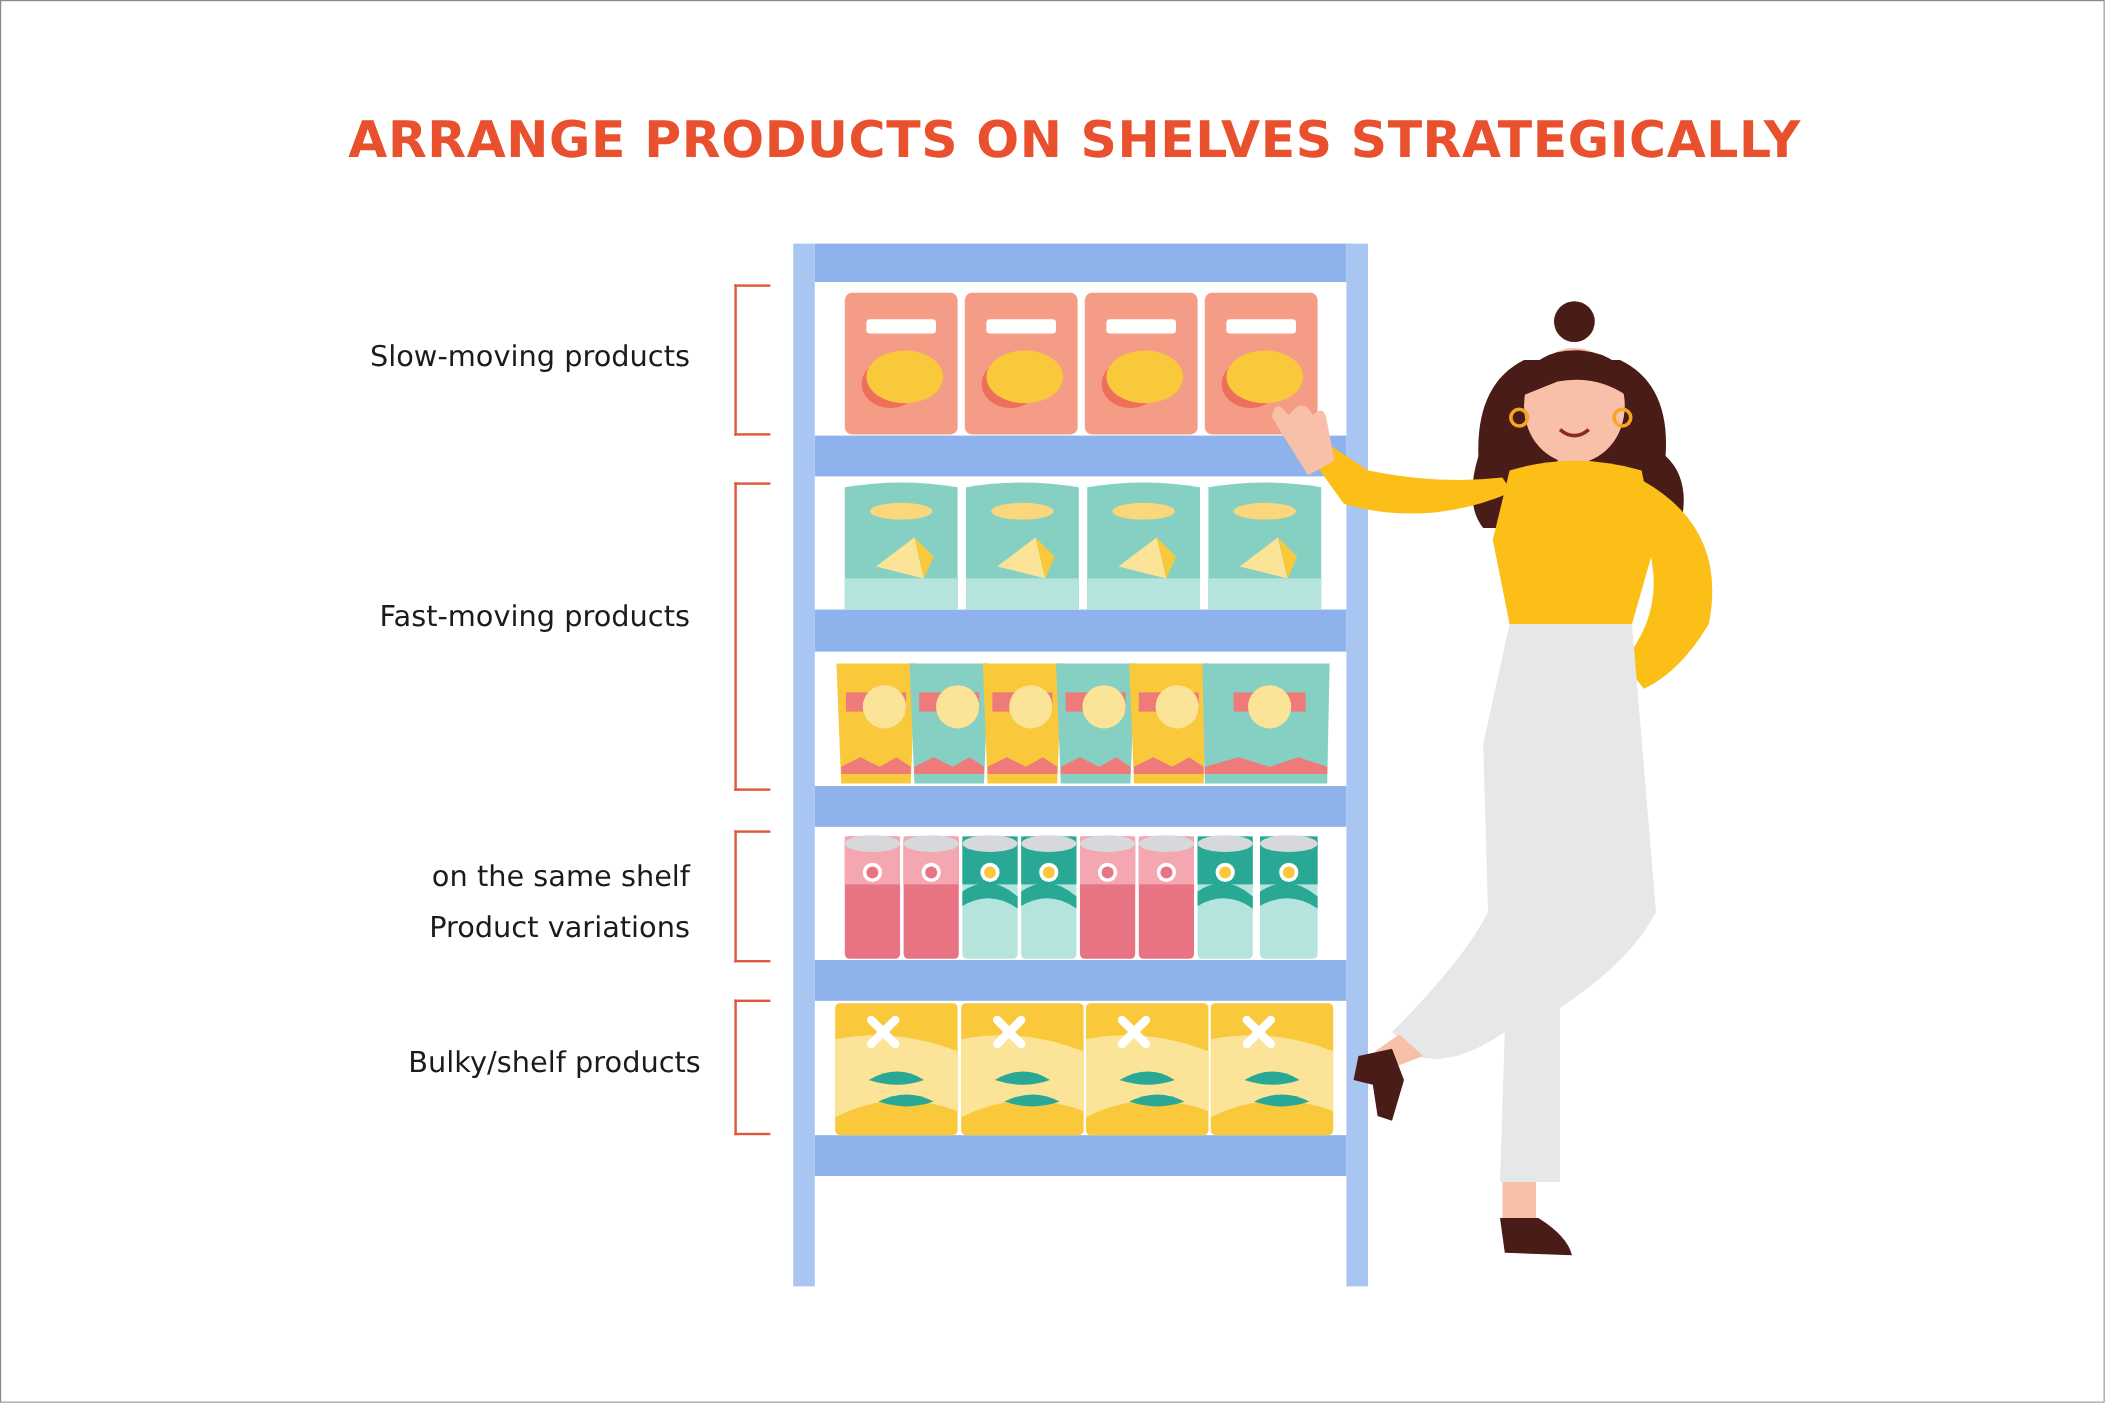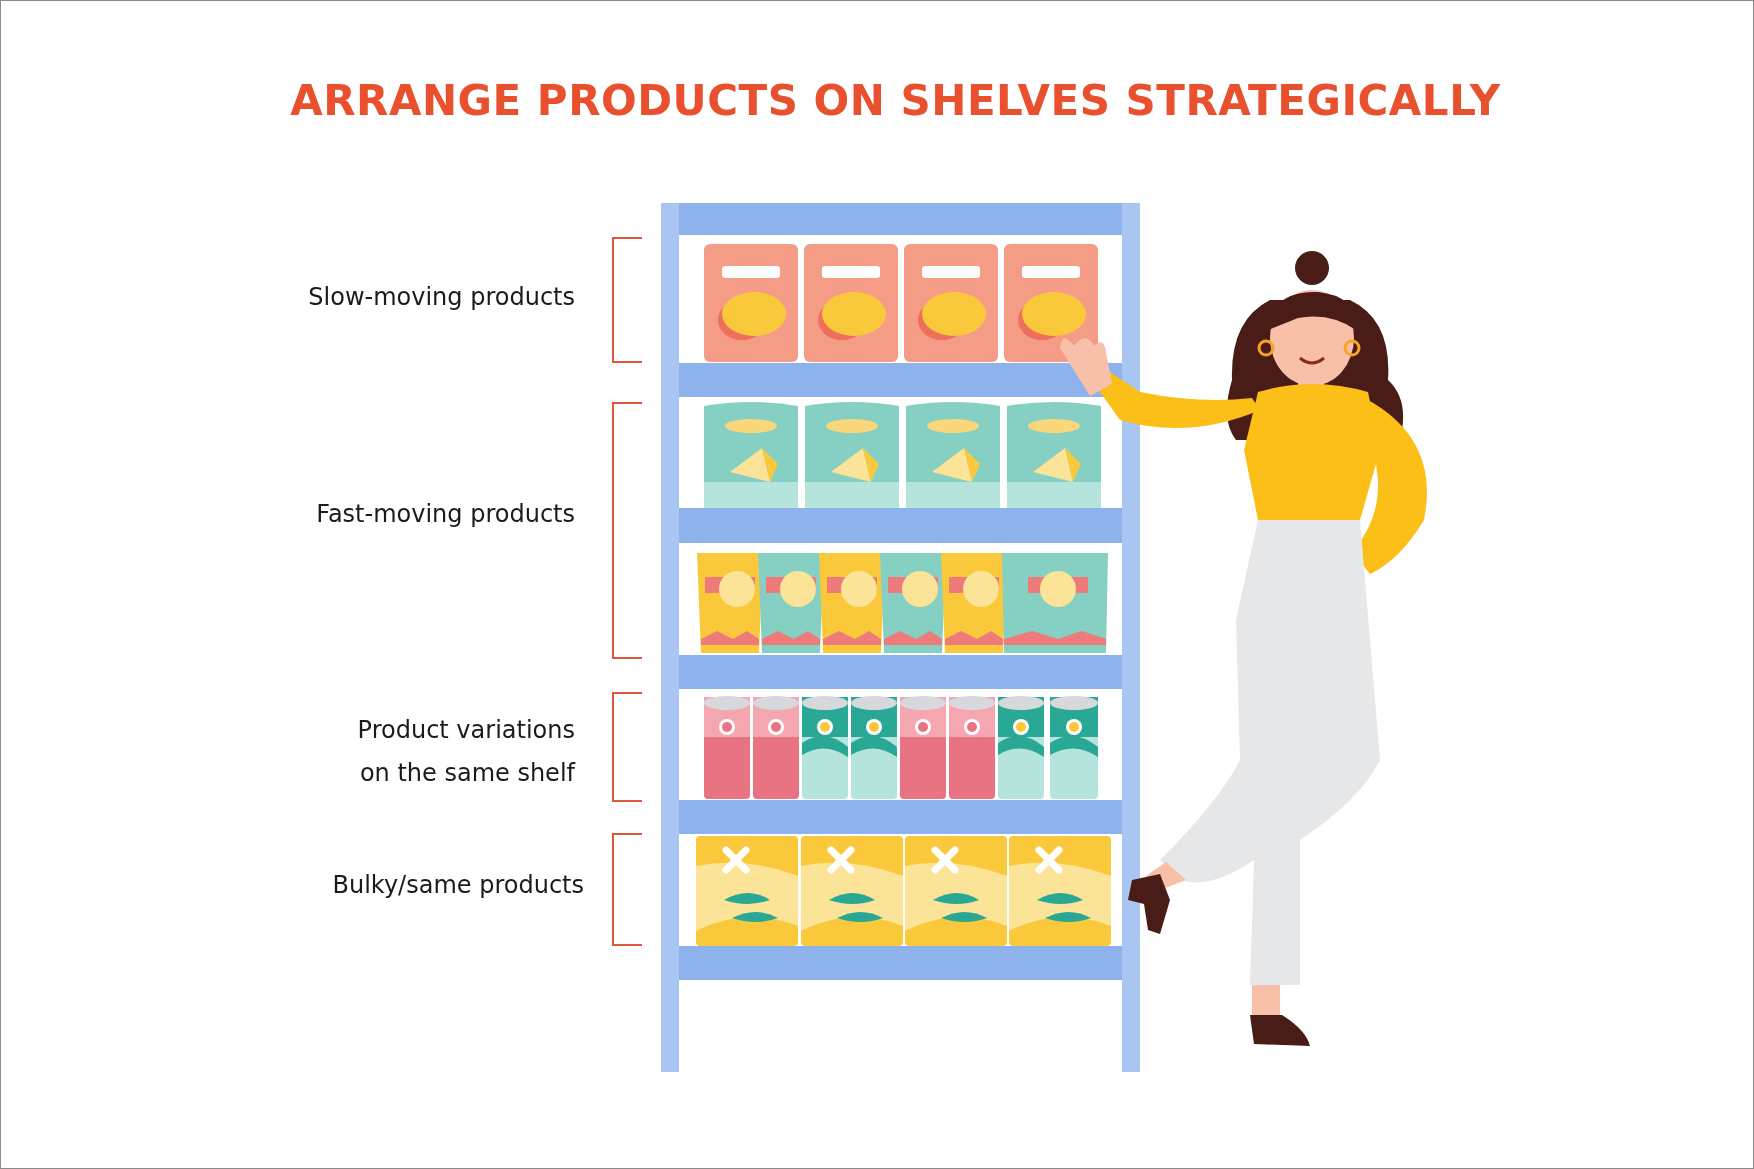--- a/index.html
+++ b/index.html
@@ -1,42 +1,42 @@
 <!DOCTYPE html>
 <html><head>
 <meta charset="utf-8">
 <style>
   html, body { margin: 0; padding: 0; background: #ffffff; }
   body { width: 1754px; height: 1169px; position: relative; overflow: hidden; font-family: "Liberation Sans", sans-serif; }
   .frame { position: absolute; inset: 0; border: 1px solid #8a8a8a; box-sizing: border-box; }
-  .title { position: absolute; left: 0; right: 0; top: 76px; text-align: center; font-family: "DejaVu Sans", sans-serif; font-weight: bold; font-size: 42px; letter-spacing: 0.5px; color: #e8502e; margin-left: 37px; }
+  .title { position: absolute; left: 0; right: 0; top: 92px; text-align: center; font-family: "DejaVu Sans", sans-serif; font-weight: bold; font-size: 42px; letter-spacing: 0.5px; color: #e8502e; margin-left: 37px; }
   .label { position: absolute; font-family: "DejaVu Sans", sans-serif; font-size: 24px; color: #1b1b1b; text-align: right; line-height: 43px; }
   .bracket { position: absolute; border: 2px solid #e0573a; border-right: none; width: 30px; box-sizing: border-box; }
   svg { position: absolute; left: 0; top: 0; }
 </style>
 </head>
 <body>
 
 <div class="frame"></div>
 
 <div class="title">ARRANGE PRODUCTS ON SHELVES STRATEGICALLY</div>
 
 <div class="label" style="right:1179px; top:276px;">Slow-moving products</div>
 <div class="bracket" style="left:612px; top:237px; height:126px;"></div>
 
 <div class="label" style="right:1179px; top:493px;">Fast-moving products</div>
 <div class="bracket" style="left:612px; top:402px; height:257px;"></div>
 
 <div class="label" style="right:1179px; top:709px;">
+  <div>on the same shelf</div>
   <div>Product variations</div>
-  <div>on the same shelf</div>
 </div>
 <div class="bracket" style="left:612px; top:692px; height:110px;"></div>
 
-<div class="label" style="right:1170px; top:864px;">Bulky/same products</div>
+<div class="label" style="right:1170px; top:864px;">Bulky/shelf products</div>
 <div class="bracket" style="left:612px; top:833px; height:113px;"></div>
 
 <svg width="1754" height="1169" viewBox="0 0 1754 1169">
   <g>
     <rect x="661" y="203" width="18" height="869" fill="#a9c6f3"></rect>
     <rect x="1122" y="203" width="18" height="869" fill="#a9c6f3"></rect>
     <rect x="679" y="203" width="443" height="32" fill="#8db2ec"></rect>
     <rect x="679" y="363" width="443" height="34" fill="#8db2ec"></rect>
     <rect x="679" y="508" width="443" height="35" fill="#8db2ec"></rect>
     <rect x="679" y="655" width="443" height="34" fill="#8db2ec"></rect>

